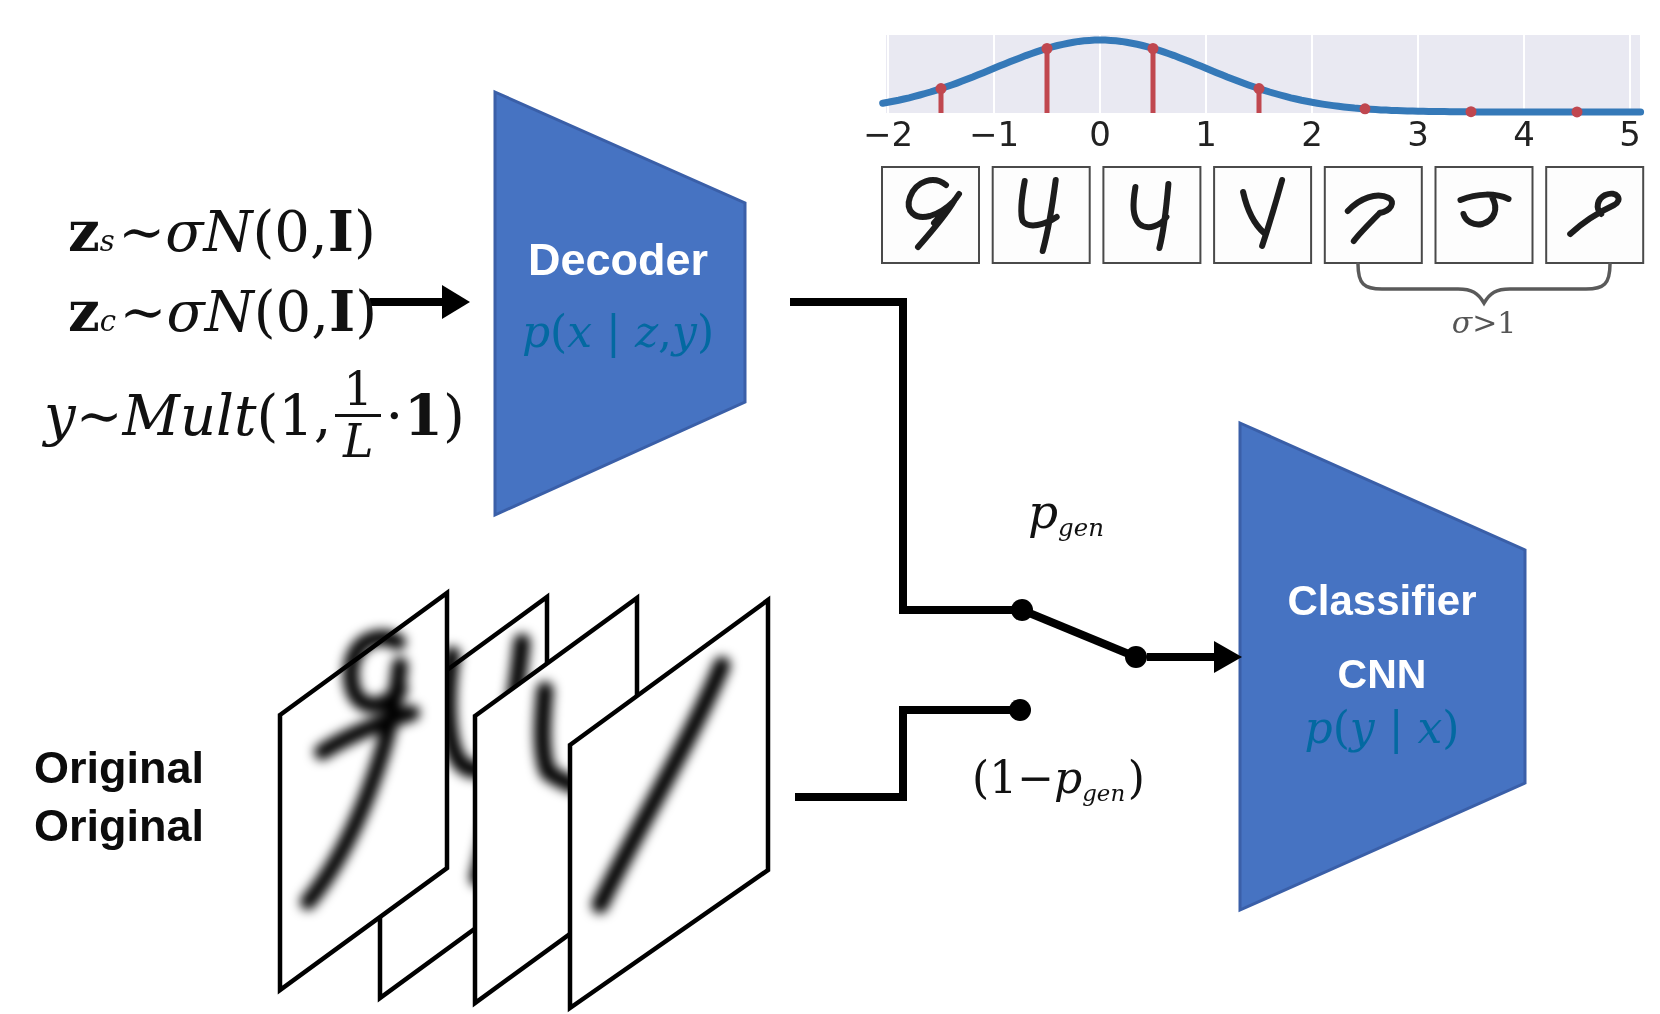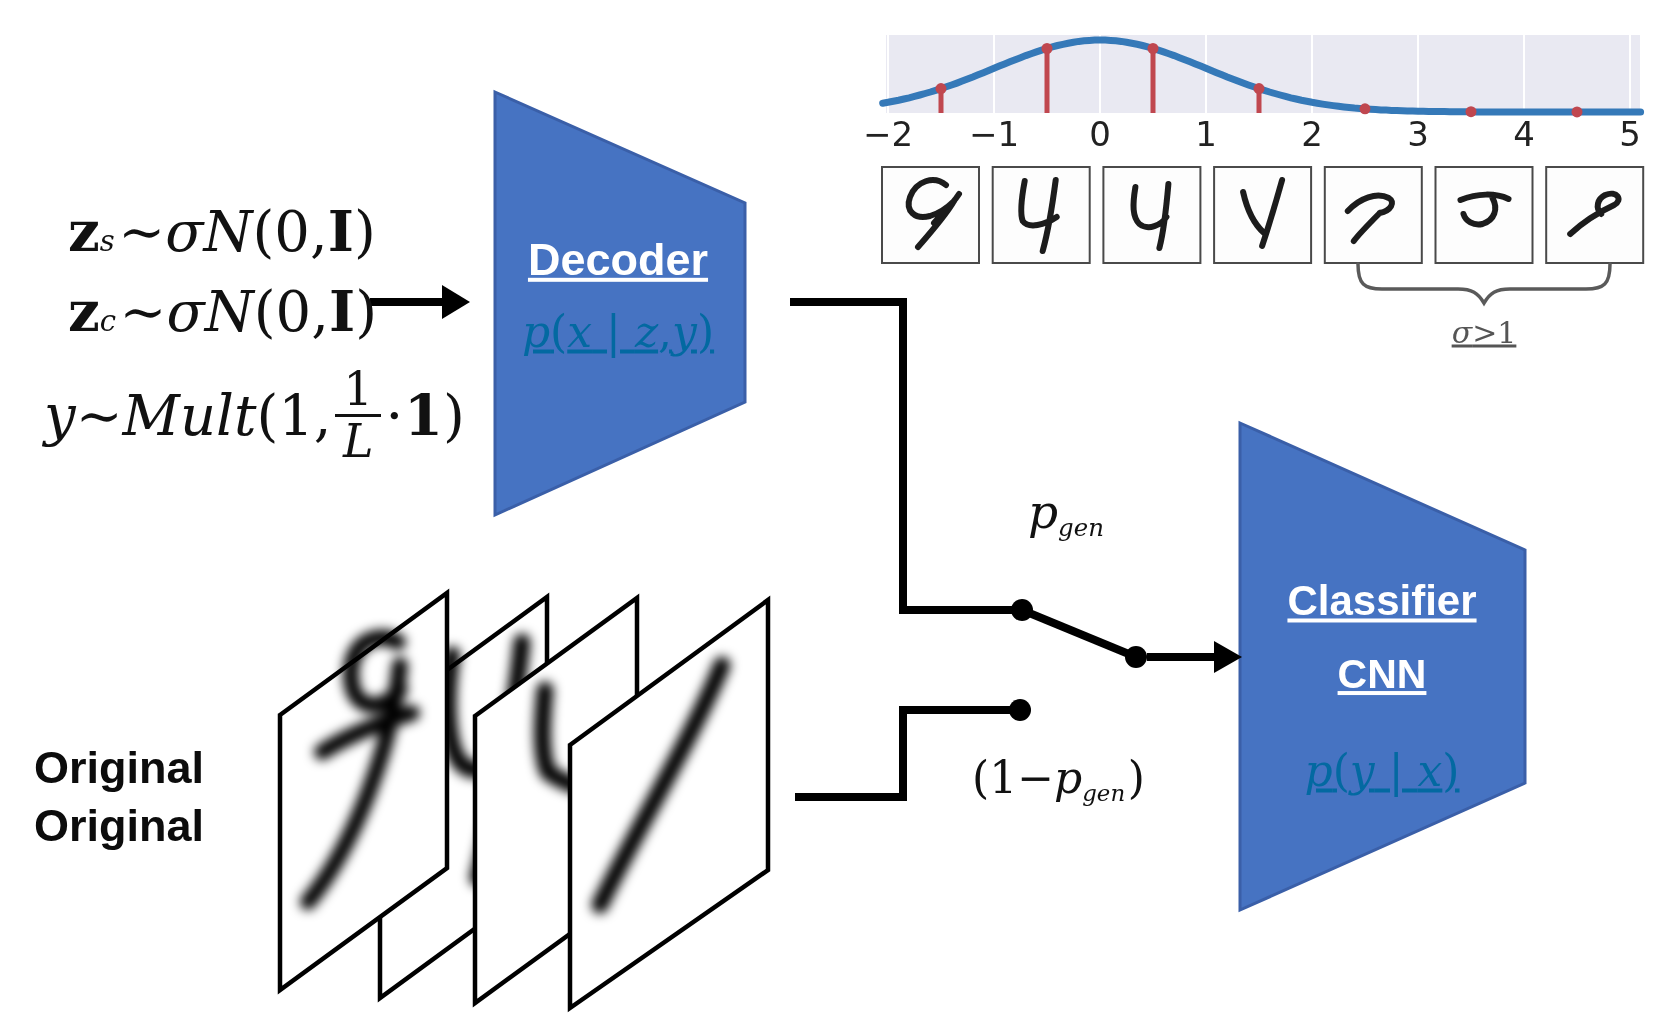--- a/index.html
+++ b/index.html
@@ -11,21 +11,21 @@
   .seg-it{font-style:italic;}
   .seg-up{font-style:normal;}
   .seg-b{font-weight:bold;font-style:normal;}
   .seg-sub{font-style:italic;font-size:0.52em;position:relative;top:0.33em;margin-right:0.12em;}
   .frac{display:inline-block;vertical-align:-0.62em;text-align:center;font-size:0.82em;line-height:1.02;margin:0 .08em;}
   .frac .num{border-bottom:3px solid #111;padding:0 .18em 1px .18em;}
   .frac .den{font-style:italic;padding-top:1px;}
   .formula{font-size:56px;display:flex;align-items:center;}
   .block-label{font-weight:bold;color:#ffffff;text-align:center;line-height:1.12;}
   .block-math{font-family:"DejaVu Serif",serif;color:#0369a1;text-align:center;}
-  .centered{transform:translate(-50%,-50%);text-decoration:underline;}
+  .centered{transform:translate(-50%,-50%);}
   #orig-label{font-weight:bold;color:#0c0c0c;font-size:45px;line-height:1.28;}
   #pgen-label,#pgen2-label{font-family:"DejaVu Serif",serif;color:#111;}
   #sigma-note{font-family:"DejaVu Serif",serif;color:#555;font-size:30px;}
 </style>
 </head>
 <body>
 
 <div id="stage">
 
   <svg id="gfx" viewBox="0 0 1660 1014">
@@ -165,24 +165,24 @@
       <span class="seg-up"> ⋅ </span>
       <span class="seg-b">1</span>
       <span class="seg-up">)</span>
     </div>
 
   <div class="ov block-label centered" style="left:618px;top:260px;font-size:45px;">Decoder</div>
   <div class="ov block-math centered" style="left:618px;top:331px;font-size:44px;"><span class="seg-it">p</span><span class="seg-up">(</span><span class="seg-it">x</span><span class="seg-up"> | </span><span class="seg-it">z</span><span class="seg-up">,</span><span class="seg-it">y</span><span class="seg-up">)</span></div>
 
   <div class="ov block-label centered" style="left:1382px;top:601px;font-size:42px;">Classifier</div>
   <div class="ov block-label centered" style="left:1382px;top:675px;font-size:41px;">CNN</div>
-  <div class="ov block-math centered" style="left:1382px;top:770px;font-size:44px;"><span class="seg-it">p</span><span class="seg-up">(</span><span class="seg-it">y</span><span class="seg-up"> | </span><span class="seg-it">x</span><span class="seg-up">)</span></div>
+  <div class="ov block-math centered" style="left:1382px;top:727px;font-size:44px;"><span class="seg-it">p</span><span class="seg-up">(</span><span class="seg-it">y</span><span class="seg-up"> | </span><span class="seg-it">x</span><span class="seg-up">)</span></div>
 
   <div id="orig-label" class="ov" style="left:34px;top:728px;margin-top:11px;">
     <div>Original</div>
     <div>Original</div>
   </div>
 
   <div id="pgen-label" class="ov" style="left:1028px;top:484px;font-size:47px;"><span class="seg-it">p</span><span class="seg-sub">gen</span></div>
   <div id="pgen2-label" class="ov" style="left:972px;top:752px;font-size:44px;"><span class="seg-up">(1−</span><span class="seg-it">p</span><span class="seg-sub">gen</span><span class="seg-up">)</span></div>
 
-  <div id="sigma-note" class="ov centered" style="left:1484px;top:332px;"><span class="seg-it">σ</span><span class="seg-up">&gt;1</span></div>
+  <div id="sigma-note" class="ov centered" style="left:1484px;top:322px;"><span class="seg-it">σ</span><span class="seg-up">&gt;1</span></div>
 </div>
 
 </body></html>

